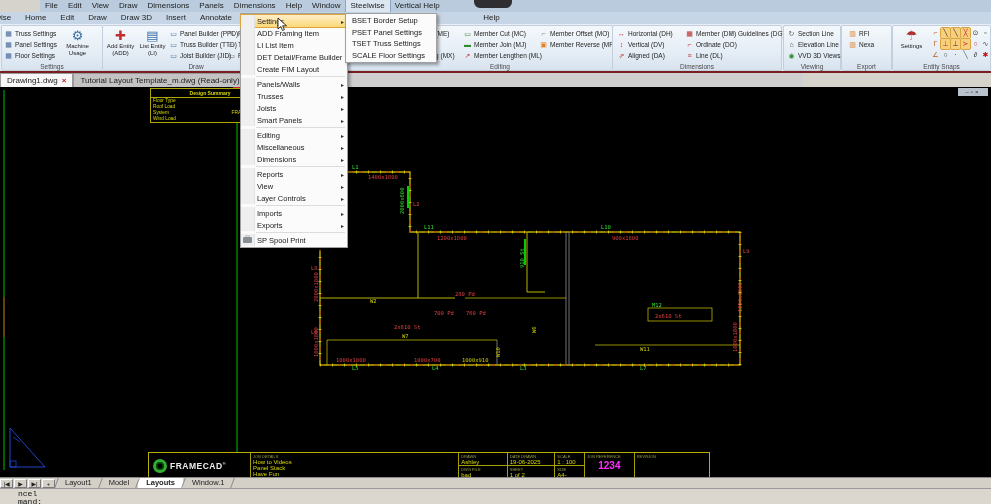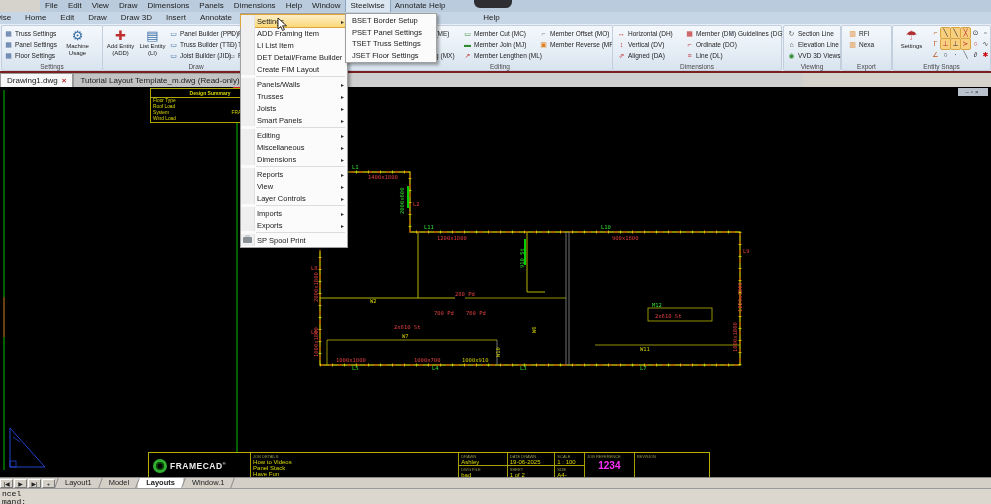--- a/index.html
+++ b/index.html
@@ -73,21 +73,21 @@
         border-top:1px solid #8a8a8a;display:flex;align-items:center;font-size:7.5px;color:#222;}
   .snav{width:13px;height:9px;line-height:9px;text-align:center;font-size:6px;background:#d4d0c8;
         border:1px solid;border-color:#fff #7a7a7a #7a7a7a #fff;margin-right:1px;box-sizing:border-box;}
   .stab{padding:0 8px;height:10px;line-height:10px;}
   .stab.active{background:#fff;font-weight:bold;}
   .slant{width:1px;height:10px;background:#8a8a8a;transform:skewX(-20deg);}
   
   #cmd{position:absolute;left:0;top:488px;width:991px;height:16px;background:#dbd7cf;
        border-top:1px solid #9a9a9a;font-family:"Liberation Mono", monospace;
        font-size:8px;line-height:8px;color:#111;padding-top:1px;box-sizing:border-box;}
-  #cmd div{padding-left:2px;font-family:Liberation Mono, monospace;}
+  #cmd div{padding-left:18px;font-family:Liberation Mono, monospace;}
   
   #menu{position:absolute;left:240px;top:13px;width:106px;background:#fbfbfb;
         border:1px solid #a0a0a0;box-shadow:2px 2px 3px rgba(0,0,0,.35);z-index:20;
         font-size:7.5px;color:#1a1a1a;padding:1px 0;}
   .m-item{height:12px;display:flex;align-items:center;position:relative;padding-left:16px;}
   .m-item .gutter{position:absolute;left:0;top:0;width:13px;height:100%;background:#efefef;
         border-right:1px solid #e2e2e2;}
   .m-item .arrow{position:absolute;right:3px;font-size:6px;color:#333;}
   .m-item.hl{background:linear-gradient(#fdeec9,#fbd978);outline:1px solid #dda43b;}
   .m-sep{height:1px;background:#dcdcdc;margin:1px 2px 1px 15px;}
@@ -108,21 +108,21 @@
     <span class="mb-item">File</span>
     <span class="mb-item">Edit</span>
     <span class="mb-item">View</span>
     <span class="mb-item">Draw</span>
     <span class="mb-item">Dimensions</span>
     <span class="mb-item">Panels</span>
     <span class="mb-item">Dimensions</span>
     <span class="mb-item">Help</span>
     <span class="mb-item">Window</span>
     <span class="mb-item active">Steelwise</span>
-    <span class="mb-item">Annotate Help</span>
+    <span class="mb-item">Vertical Help</span>
   </div>
 <div id="player-blob"></div>
 
 <div id="ribbon-tabs">
     <span class="rtab clip"><span>Steelwise</span></span>
     <span class="rtab">Home</span>
     <span class="rtab">Edit</span>
     <span class="rtab">Draw</span>
     <span class="rtab">Draw 3D</span>
     <span class="rtab">Insert</span>
@@ -589,18 +589,18 @@
     <div class="m-item">
       <span class="gutter"></span>
       <span class="m-printer"></span>
       <span>SP Spool Print</span>
     </div>
   </div>
 <div id="submenu">
     <div class="sm-item">BSET  Border Setup</div>
     <div class="sm-item">PSET  Panel Settings</div>
     <div class="sm-item">TSET  Truss Settings</div>
-    <div class="sm-item">JSET  Floor Settings</div>
+    <div class="sm-item">SCALE  Floor Settings</div>
   </div>
 
 <svg id="cursor" width="11" height="15">
   <polygon points="1,1 1,12 3.8,9.5 5.6,13.5 7.4,12.6 5.6,8.8 9.5,8.8" fill="#fff" stroke="#000" stroke-width="0.8"></polygon>
 </svg>
 
 </body></html>

